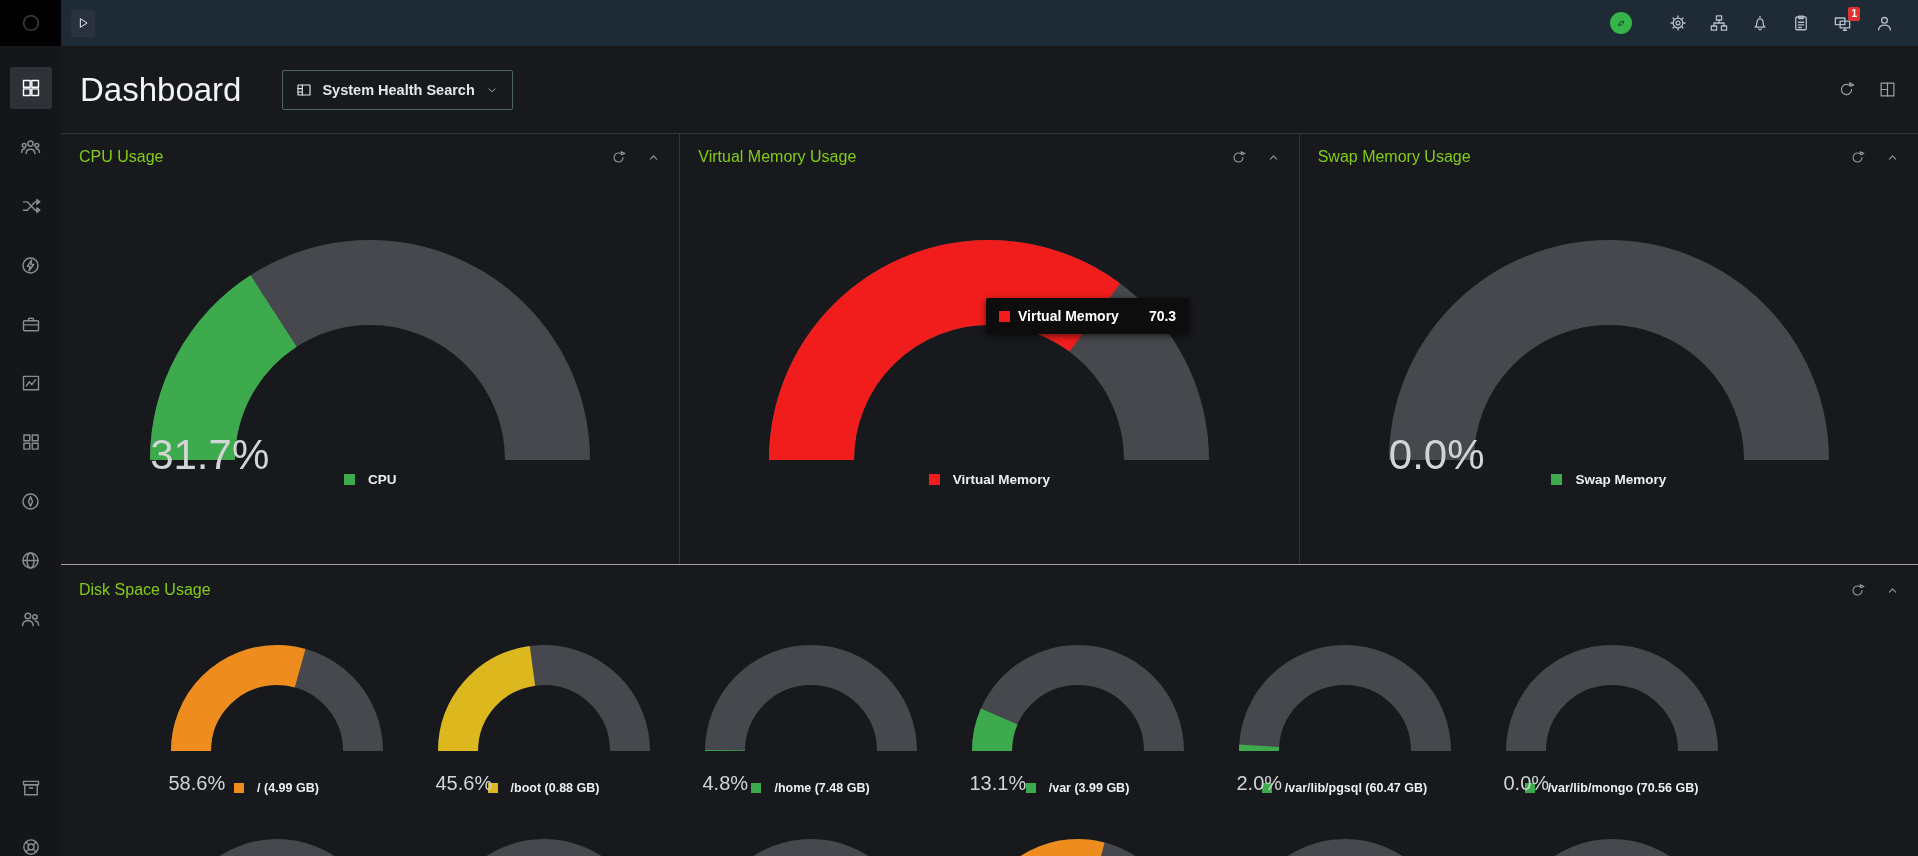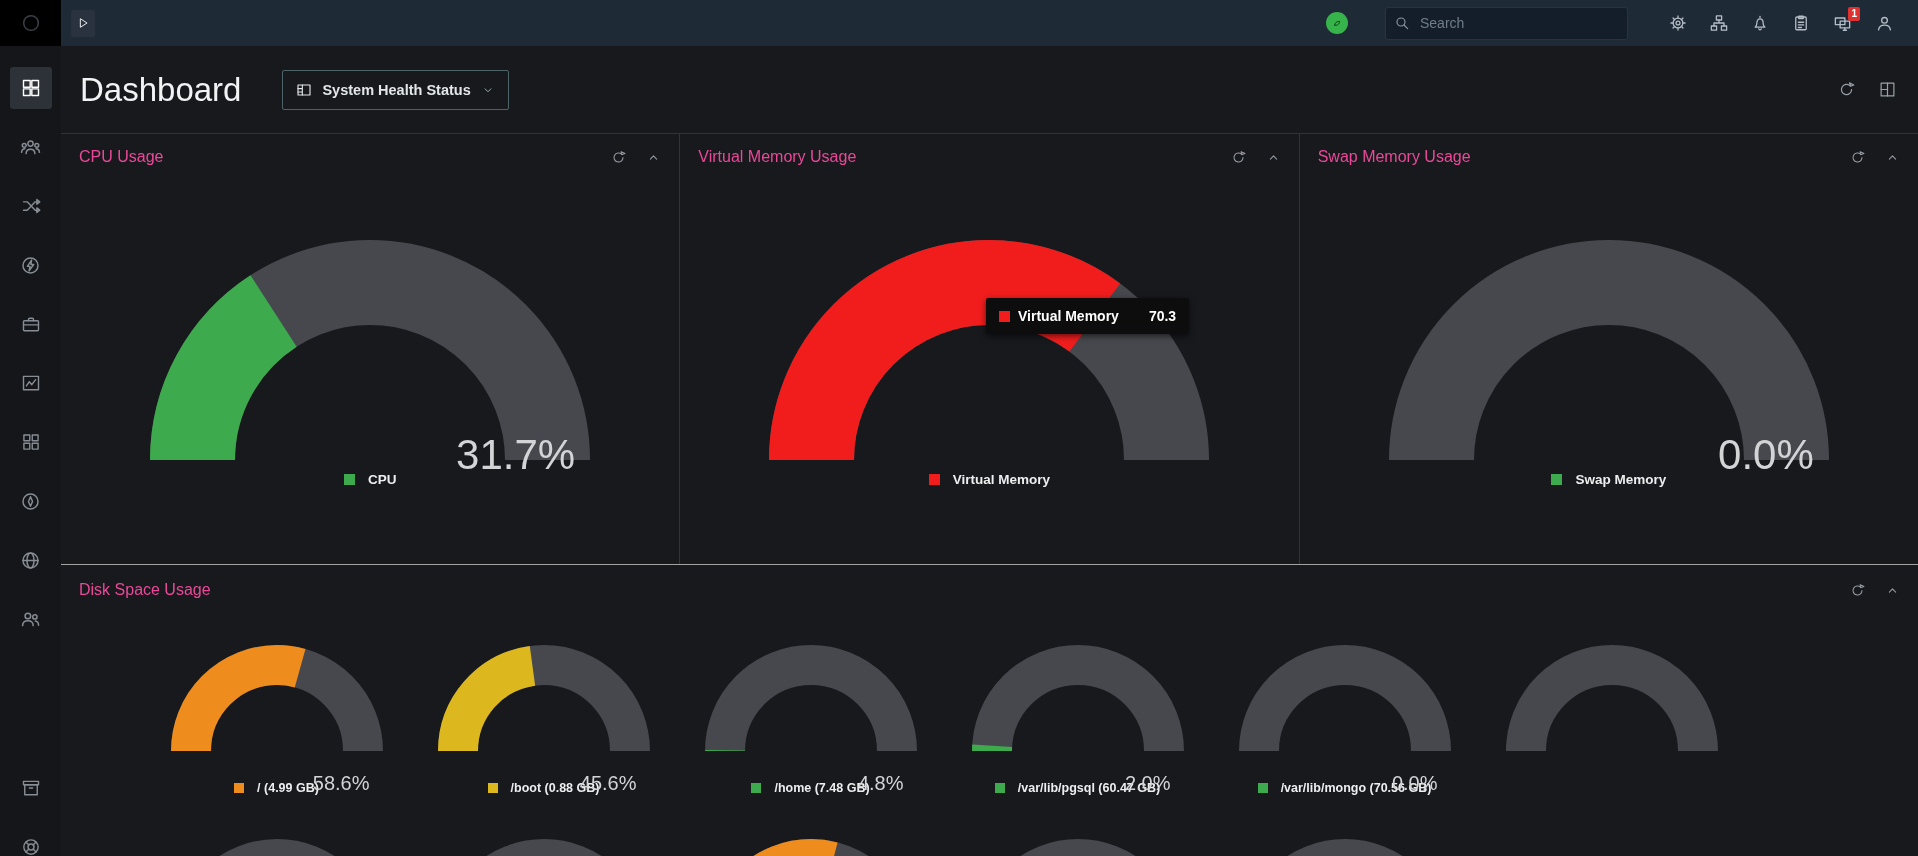--- a/index.html
+++ b/index.html
@@ -52,35 +52,35 @@
     font-family:"Liberation Sans","DejaVu Sans",sans-serif;
   }
   .dash-selector .caret { color:#9fb3b5; }
   .header-actions { margin-left:auto; display:flex; align-items:center; gap:24px; color:#9aa1a8; }
   .icon-btn { background:none; border:none; padding:0; color:inherit; cursor:pointer; display:flex; }
 
   
   .row1 { height:431px; flex:0 0 auto; display:grid; grid-template-columns:1fr 1fr 1fr; gap:1px; background:#303338; border-top:1px solid #303338; }
   .panel { background:#17191d; overflow:hidden; }
   .panel-hd { display:flex; align-items:center; padding:14px 18px 0 18px; }
-  .panel-title { font-size:16px; color:#ec4899;text-align:center; }
+  .panel-title { font-size:16px; color:#84cc16;text-align:center; }
   .panel-actions { margin-left:auto; display:flex; align-items:center; gap:20px; color:#969ca3; }
   .panel-body { display:flex; justify-content:center; margin-top:74px; }
 
   .panel-disk { flex:1 1 auto; background:#17191d; border-top:1px solid #a3a3a3; overflow:hidden; }
   .disk-grid { display:grid; grid-template-columns:repeat(6,267px); padding-left:82px; row-gap:44px; margin-top:46px; justify-items:center; }
 
   
   .gauge { position:relative; }
   .gauge-lg { width:440px; }
   .gauge-sm { width:216px; }
   .arc-track { fill:none; stroke:#46484d; }
   .gauge-lg .arc-track, .gauge-lg .arc-fill { stroke-width:85; fill:none; }
   .gauge-sm .arc-track, .gauge-sm .arc-fill { stroke-width:40; fill:none; }
-  .gauge-value { position:absolute; left:0; right:15px; text-align:right; color:#d2d4d6; }
+  .gauge-value { position:absolute; left:0; right:15px; text-align:left; color:#d2d4d6; }
   .gauge-lg .gauge-value { bottom:8px; font-size:42px; }
   .gauge-sm .gauge-value { bottom:0px; font-size:20px; }
   .gauge-legend { display:flex; align-items:center; justify-content:center; gap:13px; margin-top:4px; font-weight:bold; color:#eceeef; }
   .gauge-lg .gauge-legend { font-size:13.5px; margin-top:-4px; }
   .gauge-sm .gauge-legend { font-size:12.5px; margin-top:18px;align-items:center; }
   .legend-swatch { width:11px; height:11px; flex:0 0 auto; }
   .gauge-sm .legend-swatch { width:10px; height:10px; }
 
   
   .tooltip {
@@ -234,26 +234,20 @@
       <svg class="ic" width="14" height="14" viewBox="0 0 24 24">
           <use href="#i-play"></use>
         </svg>
     </button>
     <div class="topbar-right">
       <span class="status-dot">
         <svg class="ic" viewBox="0 0 24 24" style="color:#0e3a17">
             <use href="#i-leaf"></use>
           </svg>
       </span>
-      <div class="search-box">
-        <svg class="ic mag" width="16" height="16" viewBox="0 0 24 24">
-            <use href="#i-search"></use>
-          </svg>
-        <input type="text" placeholder="Search" style="">
-      </div>
       <button class="tb-icon">
           <svg class="ic" width="18" height="18" viewBox="0 0 24 24">
             <use href="#i-gear"></use>
           </svg>
         </button>
       <button class="tb-icon">
           <svg class="ic" width="18" height="18" viewBox="0 0 24 24">
             <use href="#i-sitemap"></use>
           </svg>
         </button>
@@ -347,21 +341,21 @@
   </div>
 
   <div class="content">
 
     <div class="dash-header">
       <div class="dash-title">Dashboard</div>
       <button class="dash-selector">
         <svg class="ic" width="16" height="16" viewBox="0 0 24 24">
             <use href="#i-slides"></use>
           </svg>
-        <span>System Health Status</span>
+        <span>System Health Search</span>
         <svg class="ic caret" width="14" height="14" viewBox="0 0 24 24">
             <use href="#i-chevron-down"></use>
           </svg>
       </button>
       <div class="header-actions">
         <button class="icon-btn">
             <svg class="ic" width="17" height="17" viewBox="0 0 24 24">
               <use href="#i-refresh"></use>
             </svg>
           </button>
@@ -515,20 +509,31 @@
             </svg>
           <div class="gauge-value">4.8%</div>
           <div class="gauge-legend">
               <span class="legend-swatch" style="background: rgb(61, 171, 77);"></span>
               <span class="legend-label">/home (7.48 GB)</span>
             </div>
         </div>
         <div class="gauge gauge-sm">
           <svg viewBox="0 0 216 114" width="216" height="114">
               <path class="arc-track" d="M22 106 A86 86 0 0 1 194 106"></path>
+              <path class="arc-fill" d="M22 106 A86 86 0 0 1 194 106" style="stroke: rgb(61, 171, 77); stroke-dasharray: 35.3904, 270.156;"></path>
+            </svg>
+          <div class="gauge-value">13.1%</div>
+          <div class="gauge-legend">
+              <span class="legend-swatch" style="background: rgb(61, 171, 77);"></span>
+              <span class="legend-label">/var (3.99 GB)</span>
+            </div>
+        </div>
+        <div class="gauge gauge-sm">
+          <svg viewBox="0 0 216 114" width="216" height="114">
+              <path class="arc-track" d="M22 106 A86 86 0 0 1 194 106"></path>
               <path class="arc-fill" d="M22 106 A86 86 0 0 1 194 106" style="stroke: rgb(61, 171, 77); stroke-dasharray: 5.40311, 270.156;"></path>
             </svg>
           <div class="gauge-value">2.0%</div>
           <div class="gauge-legend">
               <span class="legend-swatch" style="background: rgb(61, 171, 77);"></span>
               <span class="legend-label">/var/lib/pgsql (60.47 GB)</span>
             </div>
         </div>
         <div class="gauge gauge-sm">
           <svg viewBox="0 0 216 114" width="216" height="114">

